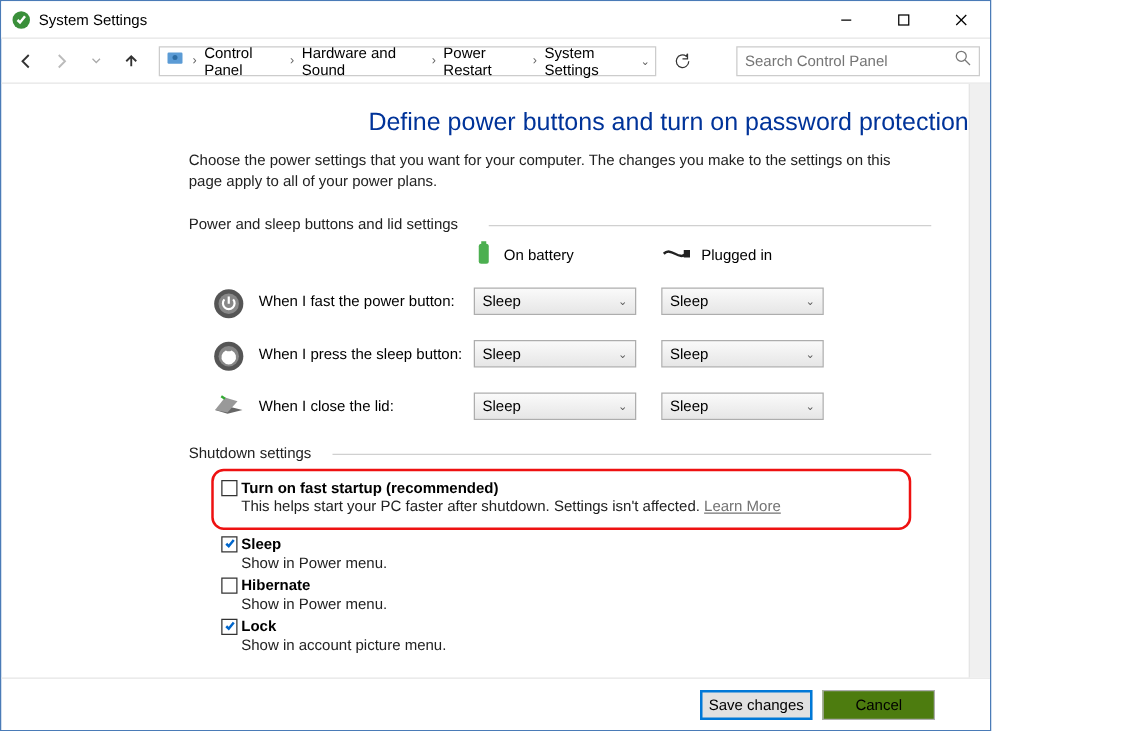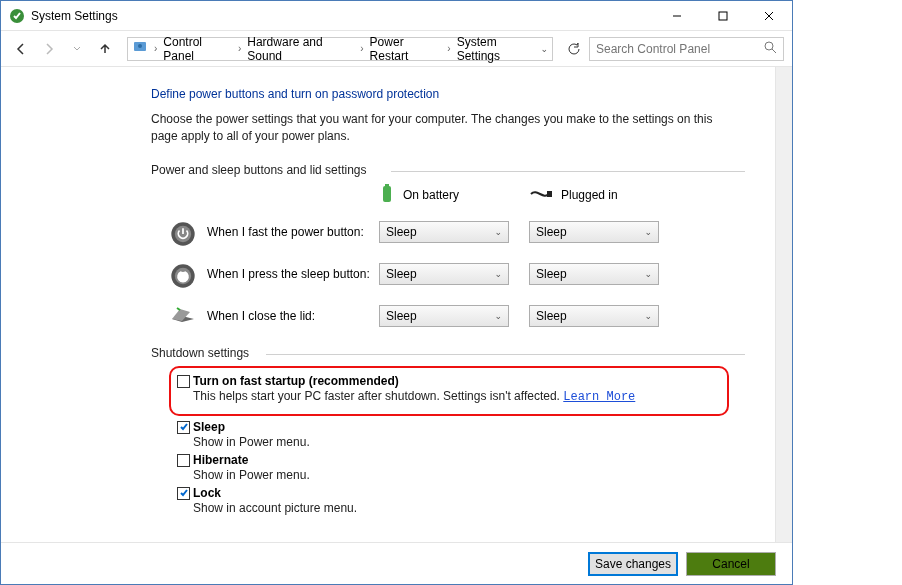--- a/index.html
+++ b/index.html
@@ -11,52 +11,52 @@
 .window-controls { margin-left: auto; display: flex; }
 .window-controls .wc { width: 46px; height: 30px; display: flex; align-items: center; justify-content: center; cursor: pointer; }
 .toolbar { height: 36px; display: flex; align-items: center; padding: 0 8px; gap: 4px; border-bottom: 1px solid #e5e5e5; }
 .nav-arrow { width: 24px; height: 24px; display: flex; align-items: center; justify-content: center; cursor: pointer; }
 .nav-arrow.disabled { color: #aaa; cursor: default; }
 .breadcrumb { flex: 1; display: flex; align-items: center; height: 24px; border: 1px solid #ccc; padding: 0 4px; font-size: 12px; gap: 2px; margin: 0 6px; }
 .breadcrumb .sep { color: #666; margin: 0 4px; font-size: 10px; }
 .breadcrumb .crumb { cursor: pointer; }
 .bc-end { margin-left: auto; display: flex; align-items: center; gap: 4px; }
 .refresh { width: 22px; height: 22px; display: flex; align-items: center; justify-content: center; cursor: pointer; }
-.search { width: 195px; height: 24px; border: 1px solid #ccc; display: flex; align-items: center; padding: 0 6px; }
+.search { width: 195px; height: 24px; border: 1px solid #ccc; display: flex; align-items: center; padding: 0 6px; margin-left: 28px; }
 .search input { border: none; outline: none; flex: 1; font-size: 12px; color: #666; }
 .content-wrap { flex: 1; display: flex; position: relative; }
 .content { flex: 1; padding: 20px 0 0 150px; overflow: hidden; }
 .scrollbar { width: 17px; background: #f0f0f0; border-left: 1px solid #e5e5e5; }
-.page-title { color: #003399; font-size: 12px; font-weight: normal; margin-bottom: 10px; }
+.page-title { color: #003399; font-size: 20px; font-weight: normal; margin-bottom: 10px; text-align: right; }
 .page-desc { font-size: 12px; color: #222; margin-bottom: 18px; max-width: 570px; line-height: 1.4; }
 .section-header { font-size: 12px; color: #222; margin-bottom: 6px; position: relative; }
 .section-header::after { content: ""; position: absolute; height: 1px; background: #d0d0d0; left: 240px; right: 30px; top: 8px; }
 .sh-shutdown::after { left: 115px; }
 .power-table { margin: 6px 0 16px 18px; font-size: 12px; width: 560px; }
 .col-headers { display: flex; margin-bottom: 12px; }
 .col-headers .spacer { width: 210px; }
 .col-headers .col { width: 150px; display: flex; align-items: center; gap: 8px; }
 .power-row { display: flex; align-items: center; margin-bottom: 18px; }
 .row-icon { width: 28px; height: 24px; margin-right: 10px; }
 .row-label { width: 172px; }
 .select { width: 130px; height: 22px; border: 1px solid #adadad; background: linear-gradient(#fafafa,#e6e6e6); display: flex; align-items: center; padding: 0 6px; justify-content: space-between; margin-right: 20px; cursor: pointer; }
 .select .chev { font-size: 9px; color: #555; }
 .shutdown-settings { margin: 4px 0 0 18px; font-size: 12px; width: 560px; }
 .fast-startup-box { border: 2px solid #e11; border-radius: 10px; padding: 6px 16px 8px 6px; margin-bottom: 4px; }
 .opt { display: flex; align-items: flex-start; gap: 3px; margin-bottom: 2px; }
 .opt .col2 { display: flex; flex-direction: column; }
 .opt .label { font-size: 12px; }
 .opt .bold { font-weight: bold; }
 .opt .sub { font-size: 12px; color: #222; margin-top: 1px; }
-.opt .sub a { color: #1d4ed8; text-decoration: underline; cursor: pointer; font-family: Liberation Mono, monospace; }
+.opt .sub a { color: #737373; text-decoration: underline; cursor: pointer; }
 .shutdown-settings .plain-opt { margin: 4px 0 0 8px; }
 .cb { width: 13px; height: 13px; border: 1px solid #333; display: inline-flex; align-items: center; justify-content: center; background: #fff; cursor: pointer; margin-top: 1px; }
 .cb.checked svg { display: block; }
 .cb svg { display: none; }
-.footer { height: 42px; border-top: 1px solid #e5e5e5; display: flex; align-items: center; justify-content: flex-end; padding: 0 16px; gap: 8px; }
+.footer { height: 42px; border-top: 1px solid #e5e5e5; display: flex; align-items: center; justify-content: flex-end; padding: 0 44px; gap: 8px; }
 .btn { min-width: 90px; height: 24px; font-size: 12px; background: #4d7c0f; border: 1px solid #adadad; cursor: pointer; display: flex; align-items: center; justify-content: center; }
 .btn.primary { border: 2px solid #0078d7; background: #e1e1e1; }
 </style>
 </head>
 <body>
 
 <div class="window">
 
   <div class="titlebar">
     <span class="icon">

